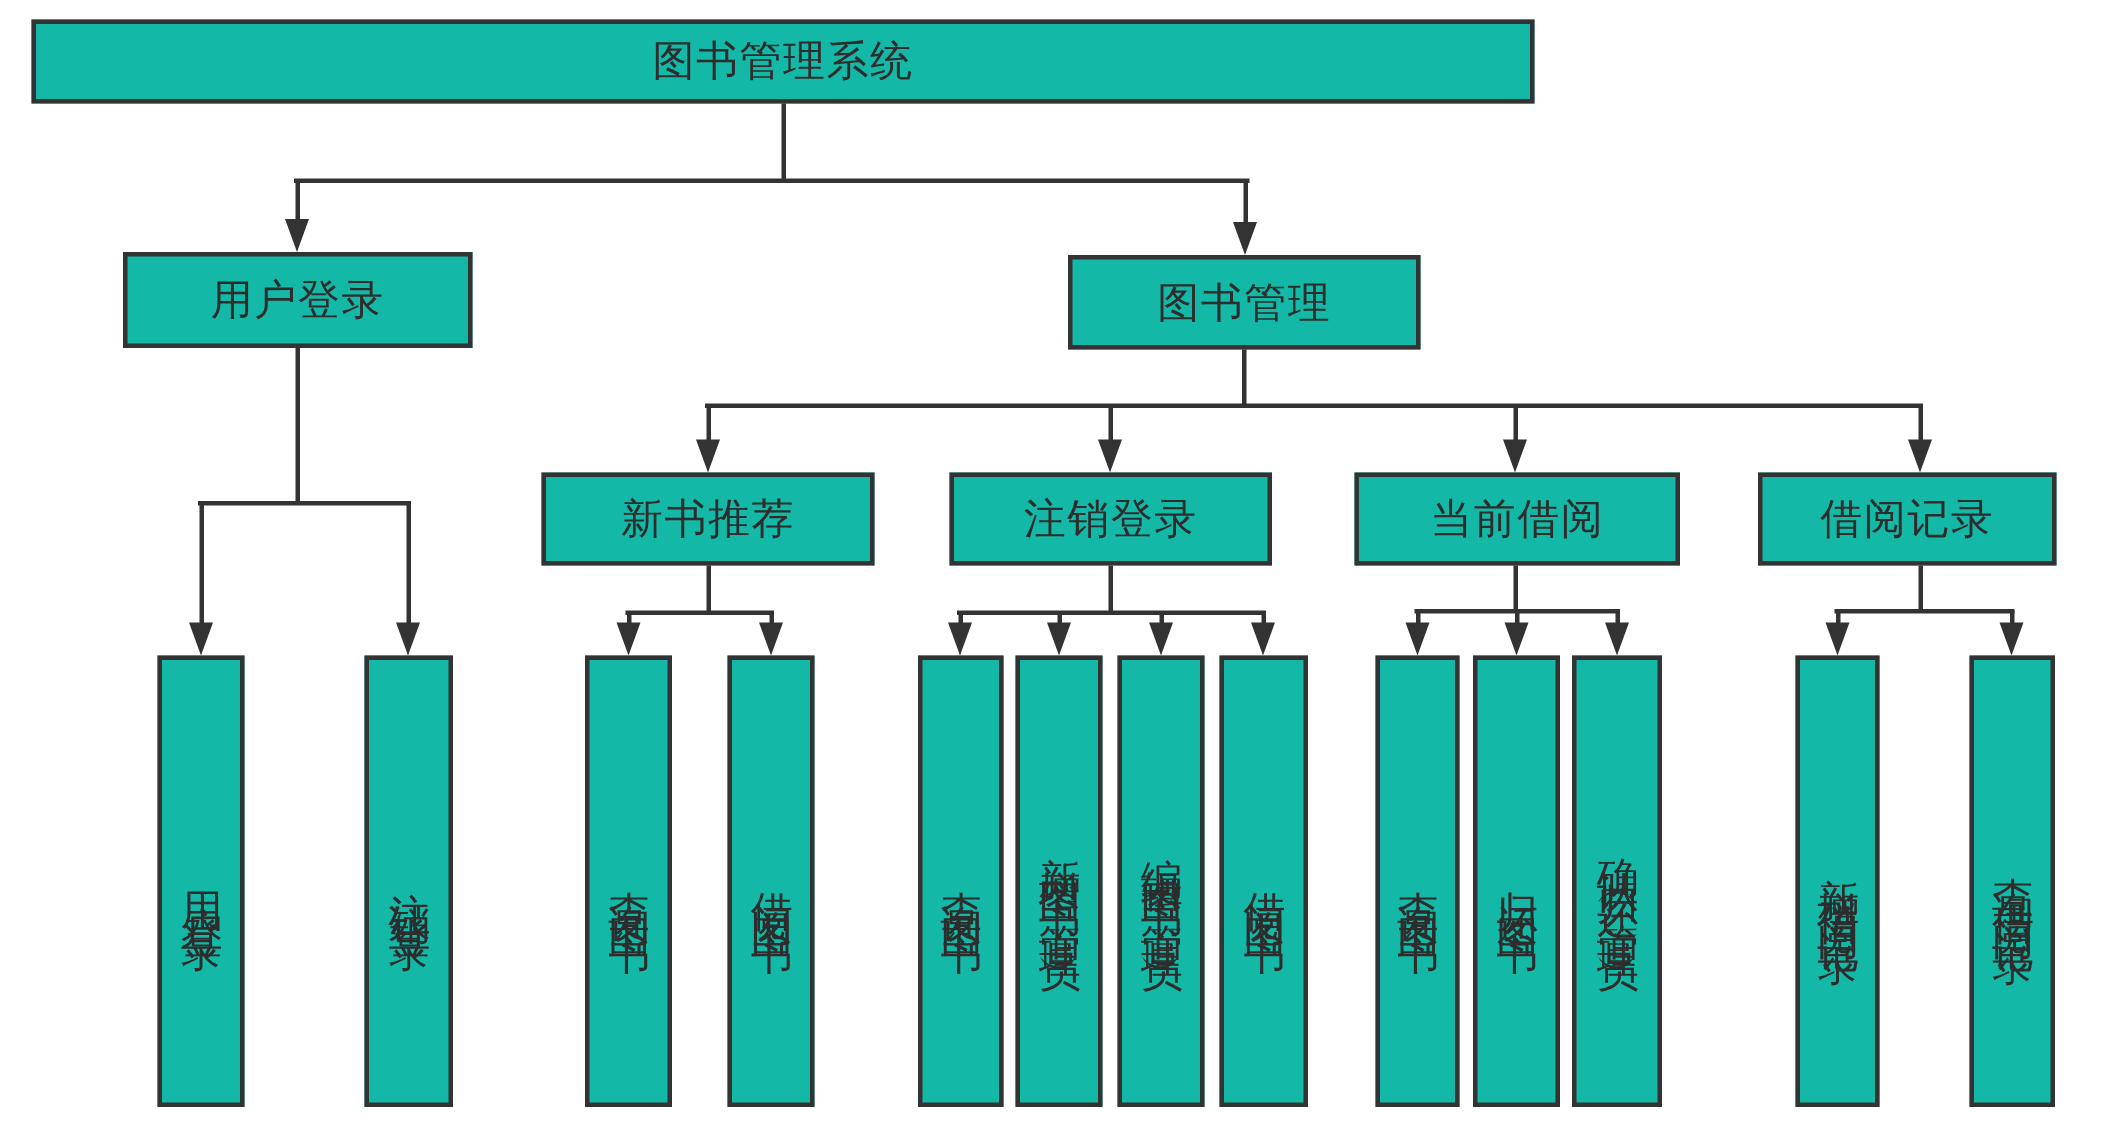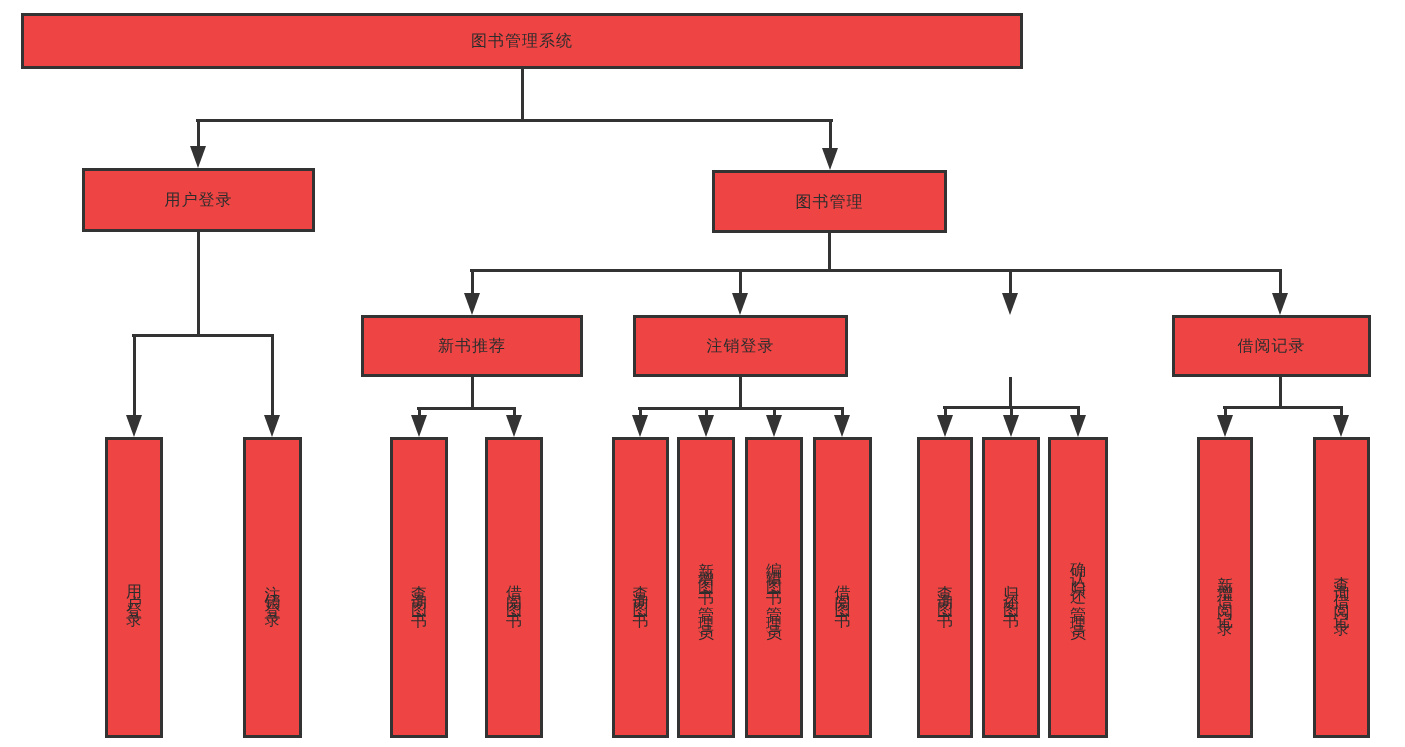--- a/index.html
+++ b/index.html
@@ -3,22 +3,22 @@
 <meta charset="utf-8">
 <style>
   :root { --line:#333333; --text:#2d2d2d; --wm:#b0b0b0; }
   html,body { margin:0; padding:0; background:#ffffff; }
   .stage {
     position:relative; width:1405px; height:747px; background:#ffffff;
     font-family:"DejaVu Sans","Liberation Sans",sans-serif; overflow:hidden;
   }
   .box {
     position:absolute; box-sizing:border-box; border:3px solid var(--line);
-    background:#ef4444; display:flex; align-items:center; justify-content:center;
-    color:var(--text); font-size:16px; line-height:1; white-space:nowrap;
+    background:#14b8a6; display:flex; align-items:center; justify-content:center;
+    color:var(--text); font-size:28px; line-height:1; white-space:nowrap;
   }
   .hbox { letter-spacing:1px; }
   .vbox {
     writing-mode:vertical-rl; text-orientation:mixed; letter-spacing:9px;
     white-space:normal; padding-top:4px;
   }
   .line { position:absolute; background:var(--line); }
   .arrow {
     position:absolute; width:0; height:0;
     border-left:8px solid transparent; border-right:8px solid transparent;
@@ -34,20 +34,21 @@
 
 <div class="stage">
 
   <div class="box hbox" style="left:21px;top:13px;width:1002px;height:56px;">图书管理系统</div>
 
   <div class="box hbox" style="left:82px;top:168px;width:233px;height:64px;">用户登录</div>
   <div class="box hbox" style="left:361px;top:315px;width:222px;height:62px;">新书推荐</div>
 
   <div class="box hbox" style="left:712px;top:170px;width:235px;height:63px;">图书管理</div>
   <div class="box hbox" style="left:633px;top:315px;width:215px;height:62px;">注销登录</div>
+  <div class="box hbox" style="left:903px;top:315px;width:217px;height:62px;">当前借阅</div>
   <div class="box hbox" style="left:1172px;top:315px;width:199px;height:62px;">借阅记录</div>
 
   <div class="box vbox" style="left:105px;top:437px;width:58px;height:301px;">用户登录</div>
   <div class="box vbox" style="left:243px;top:437px;width:59px;height:301px;">注销登录</div>
 
   <div class="box vbox" style="left:390px;top:437px;width:58px;height:301px;">查询图书</div>
   <div class="box vbox" style="left:485px;top:437px;width:58px;height:301px;">借阅图书</div>
 
   <div class="box vbox" style="left:612px;top:437px;width:57px;height:301px;">查询图书</div>
   <div class="box vbox" style="left:677px;top:437px;width:58px;height:301px;">新增图书（管理员）</div>

